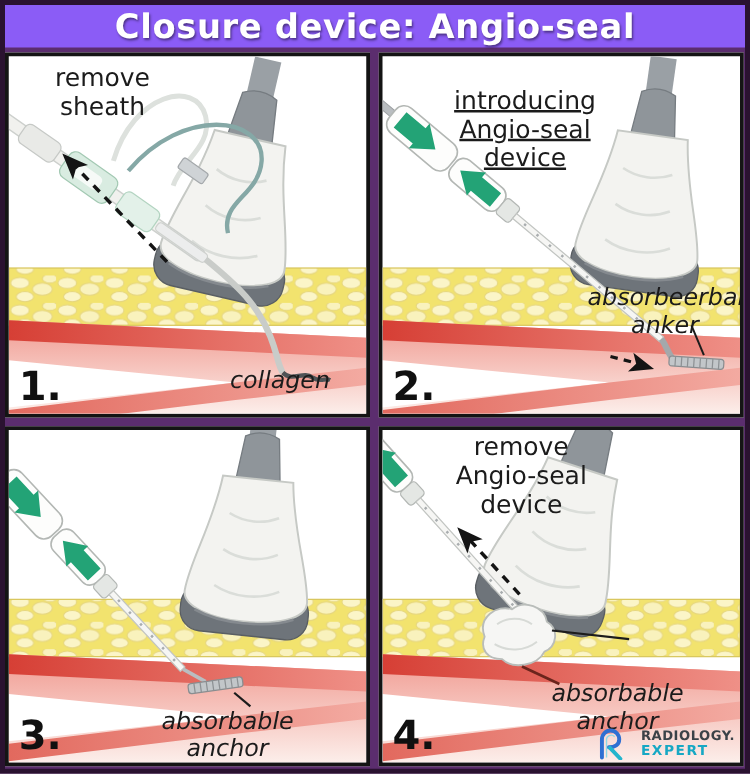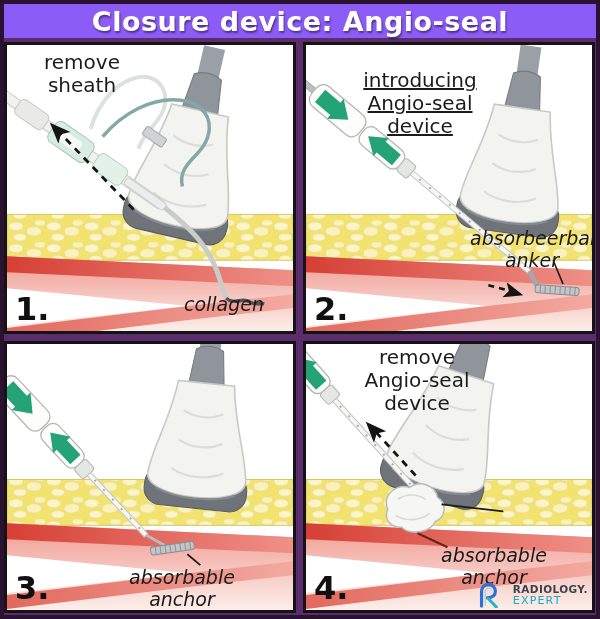--- a/index.html
+++ b/index.html
@@ -9,21 +9,21 @@
   .grid{display:grid;grid-template-columns:292px 292px;grid-template-rows:292px 272px;gap:7px;}
   .panel{background:#ffffff;border:3px solid #141414;position:relative;overflow:hidden;}
   .panel svg.art{position:absolute;inset:0;width:100%;height:100%;display:block;}
   .lbl{position:absolute;white-space:pre-line;text-align:center;color:#1b1b1b;line-height:1.16;}
   .caption{font-size:20px;}
   .annot{font-size:19px;font-style:italic;}
   .num{position:absolute;left:8px;bottom:3px;font-size:32px;font-weight:800;color:#101010;}
   .logo{position:absolute;right:4px;bottom:2px;display:flex;align-items:center;gap:13px;}
   .logo .txt{display:flex;flex-direction:column;line-height:1.02;}
   .logo .l1{font-size:10.5px;font-weight:700;color:#3b4248;letter-spacing:.4px;}
-  .logo .l2{font-size:11px;font-weight:400;color:#17a8c4;letter-spacing:1.2px;}
+  .logo .l2{font-size:11px;font-weight:700;color:#17a8c4;letter-spacing:1.2px;}
   .hiddefs{position:absolute;width:0;height:0;}
 </style>
 </head>
 <body>
 
 <svg class="hiddefs" aria-hidden="true">
   <defs>
     <pattern id="fatpat" width="38" height="22" patternUnits="userSpaceOnUse">
       <rect width="38" height="22" fill="#f2e36e"></rect>
       <ellipse cx="9" cy="6" rx="7.5" ry="4.5" fill="#fbf5c8" stroke="#e6d67e" stroke-width="0.8"></ellipse>

